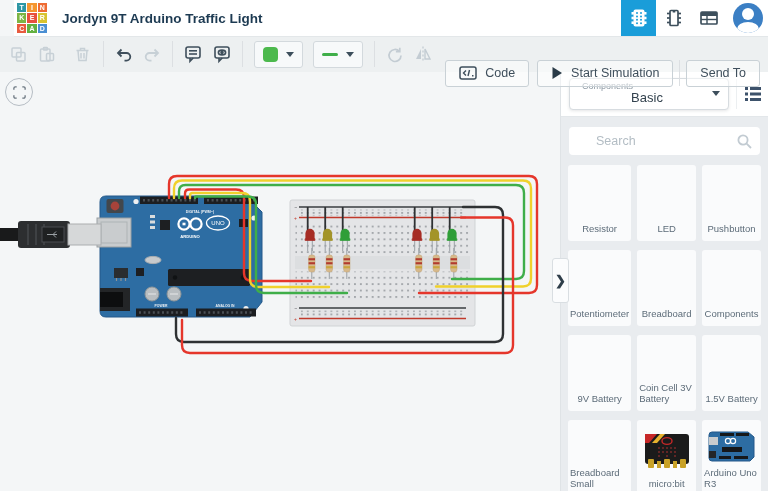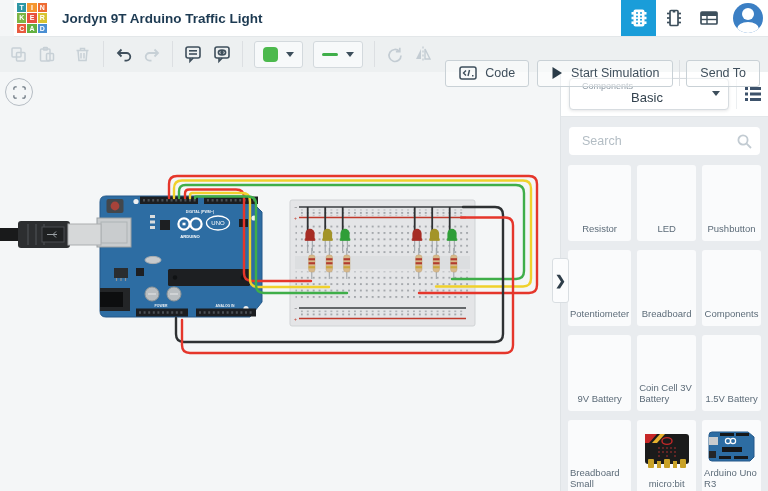--- a/index.html
+++ b/index.html
@@ -56,21 +56,21 @@
   .comp-dd { flex:1; background:#fff; border:1px solid #d7dce0; border-radius:4px;
              box-shadow:0 1px 3px rgba(40,50,60,.12); padding:3px 8px 4px 12px; display:flex;
              align-items:center; cursor:pointer; height:32px; }
   .dd-col { flex:1; display:flex; flex-direction:column; line-height:1.15; }
   .dd-label { font-size:9px; color:#8d99a3; }
   .dd-value { font-size:13px; color:#33424e;text-align:center; }
   .list-btn { width:26px; height:30px; display:flex; align-items:center; justify-content:center;
               cursor:pointer; border-left:1px solid #eceff1; padding-left:6px; }
   .search-row { padding:10px 8px; position:relative; }
   .search-row input { width:100%; height:28px; border:none; border-radius:4px; background:#fff;
-                      padding:0 28px 0 13px; font-size:12.5px; color:#44525e; outline:none;
+                      padding:0 28px 0 27px; font-size:12.5px; color:#44525e; outline:none;
                       font-family:"Liberation Sans", sans-serif; }
   .search-row input::placeholder { color:#b3bdc4; }
   .search-ic { position:absolute; right:15px; top:16px; }
   .grid { padding:0 7px; display:grid; grid-template-columns:repeat(3,1fr); gap:9px 6px; overflow:hidden; }
   .card { background:#fafbfc; border-radius:3px; height:76px; display:flex; flex-direction:column;
           align-items:center; padding:4px 2px; cursor:pointer; }
   .card .thumb { flex:1; width:100%; display:flex; align-items:center; justify-content:center; }
   .card-label { font-size:9.5px; color:#5d6c79; text-align:left; line-height:1.2; padding-bottom:3px; }
 
   svg { display:block; }

